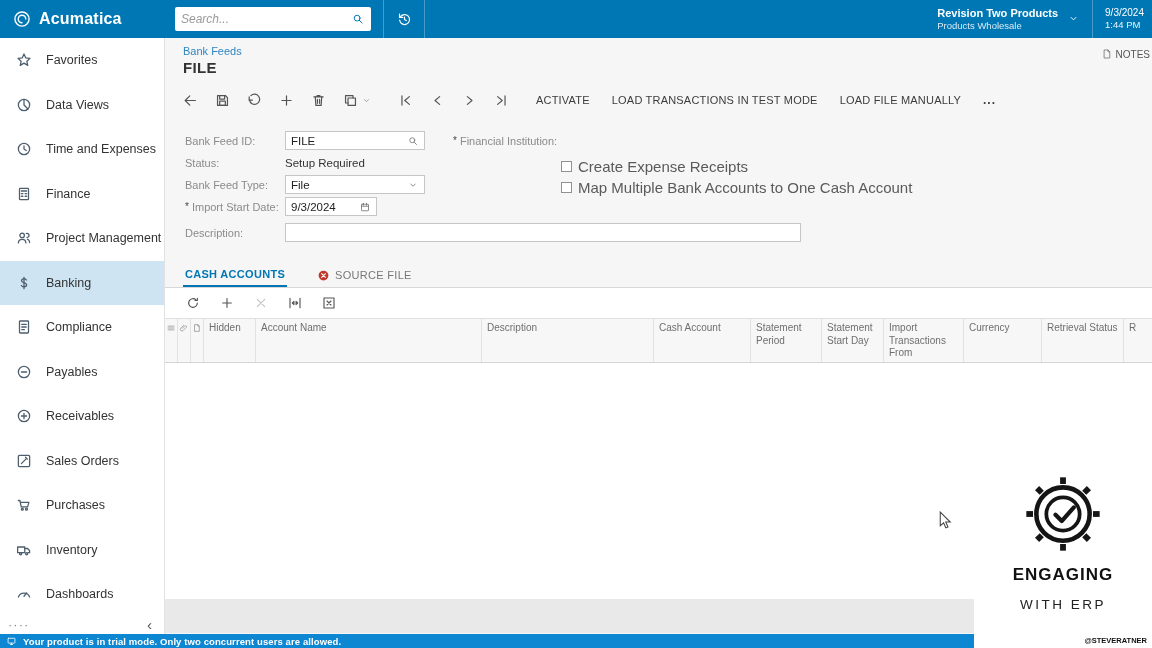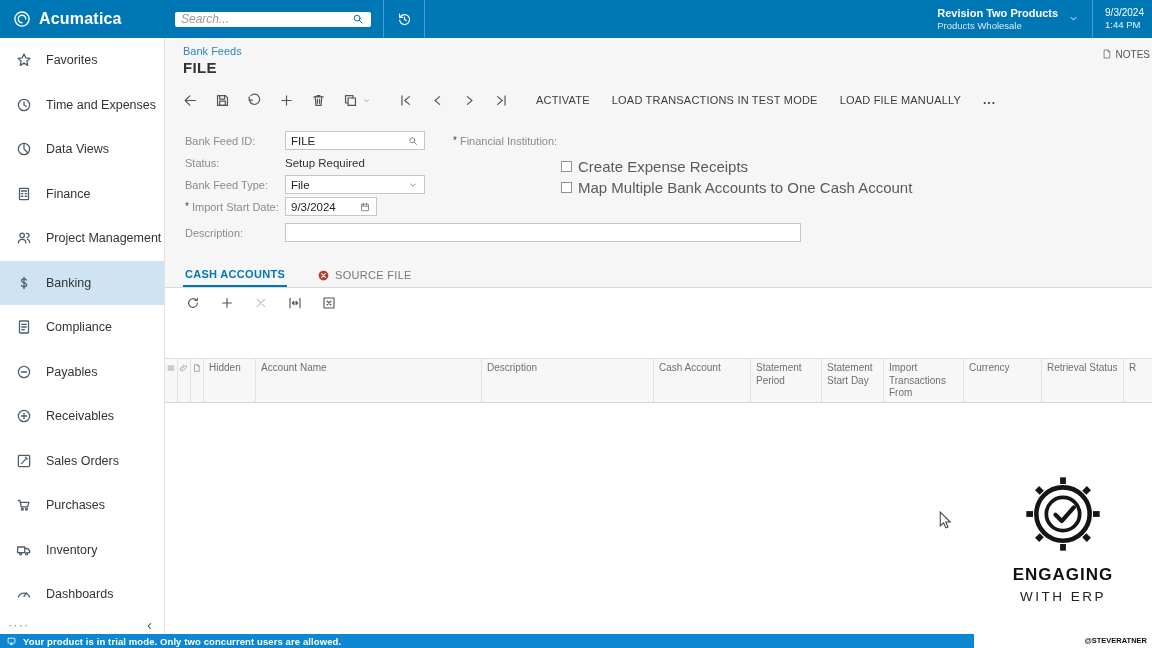--- a/index.html
+++ b/index.html
@@ -6,21 +6,21 @@
   html,body{width:1152px;height:648px;}
   body{font-family:"Liberation Sans","DejaVu Sans",sans-serif;background:#f6f6f6;position:relative;overflow:hidden;}
   button{background:none;border:none;font-family:inherit;cursor:pointer;padding:0;}
   .ic{width:100%;height:100%;display:block;}
 
   
   .topbar{position:absolute;top:0;left:0;width:1152px;height:38px;background:#0077b5;display:flex;align-items:center;color:#fff;z-index:3;}
   .brand{width:165px;display:flex;align-items:center;gap:7px;padding-left:12px;flex-shrink:0;}
   .brand-ic{width:20px;height:20px;color:#fff;flex-shrink:0;}
   .brand-name{font-size:16px;font-weight:bold;letter-spacing:.2px;}
-  .search-box{width:196px;height:15px;background:#fff;border-radius:2px;margin-left:10px;display:flex;align-items:center;justify-content:space-between;padding:0 6px;}
+  .search-box{width:196px;height:24px;background:#fff;border-radius:2px;margin-left:10px;display:flex;align-items:center;justify-content:space-between;padding:0 6px;}
   .search-ph{color:#9a9a9a;font-style:italic;font-size:12px;}
   .search-ic{width:14px;height:14px;color:#0077b5;}
   .tb-divider{width:1px;height:38px;background:rgba(255,255,255,.28);margin-left:12px;}
   .tb-btn{width:40px;height:38px;display:flex;align-items:center;justify-content:center;color:#fff;}
   .tb-btn .bic{width:17px;height:17px;display:block;}
   .tb-spacer{flex:1;}
   .company-select{display:flex;align-items:center;gap:9px;padding:0 12px;}
   .company-names{display:flex;flex-direction:column;line-height:1.3;text-align:left;}
   .company{font-size:11px;font-weight:bold;}
   .branch{font-size:9.5px;opacity:.85;}
@@ -68,37 +68,37 @@
   .tabs{display:flex;gap:28px;margin-top:10px;padding-left:18px;border-bottom:1px solid #d8d8d8;height:25px;background:#f6f6f6;}
   .tab{display:flex;align-items:center;gap:5px;font-size:11px;color:#777;letter-spacing:.3px;padding:0 2px;}
   .tab.active{color:#0077b5;font-weight:bold;border-bottom:2px solid #0077b5;}
   .tab-err{width:13px;height:13px;display:block;}
 
   
   .grid-panel{background:#fff;}
   .grid-toolbar{height:30px;display:flex;align-items:center;padding-left:20px;background:#fff;}
   .gt-btn{width:16px;height:16px;color:#555;margin-right:18px;}
   .gt-btn.disabled{color:#c2c2c2;}
-  .grid-header{display:flex;border-top:1px solid #e0e0e0;border-bottom:1px solid #d5d5d5;background:#f7f7f7;height:45px;margin-top:40px;}
+  .grid-header{display:flex;border-top:1px solid #e0e0e0;border-bottom:1px solid #d5d5d5;background:#f7f7f7;height:45px;}
   .gh-cell{border-right:1px solid #e2e2e2;padding:3px 5px;font-size:10px;color:#6f6f6f;line-height:1.25;overflow:hidden;flex-shrink:0;}
   .gh-cell.util{width:13px;padding:4px 1px 0;display:flex;justify-content:center;align-items:flex-start;}
   .gh-cell.util .ic{width:10px;height:10px;color:#8a8a8a;}
   .grid-body{height:236px;background:#fff;}
   .bottom-strip{height:34px;background:#e9e9e9;}
 
   
   .trial-bar{position:absolute;left:0;bottom:0;width:996px;height:14px;background:#0d87d2;display:flex;align-items:center;gap:6px;padding-left:6px;color:#fff;z-index:4;}
   .trial-bar .tic{width:11px;height:11px;flex-shrink:0;}
   .trial-msg{font-size:9.5px;font-weight:bold;letter-spacing:.1px;}
 
   
   .watermark{position:absolute;right:0;bottom:0;width:178px;height:196px;background:#fff;z-index:6;display:flex;flex-direction:column;align-items:center;}
   .wm-gear{width:100px;height:100px;margin-top:12px;}
   .wm1{font-size:17px;font-weight:bold;color:#111;letter-spacing:1px;margin-top:1px;}
-  .wm2{font-size:13.5px;color:#222;letter-spacing:2.5px;margin-top:4px;}
+  .wm2{font-size:13.5px;color:#222;letter-spacing:2.5px;margin-top:12px;}
   .wm-handle{position:absolute;right:5px;bottom:3px;font-size:7.5px;font-weight:bold;color:#111;}
 
   .cursor{position:absolute;left:938px;top:511px;z-index:20;}
 </style>
 </head>
 <body>
 
 <header class="topbar">
   <div class="brand">
     <span class="brand-ic">
@@ -155,33 +155,33 @@
           <svg class="ic" viewBox="0 0 24 24" fill="none" stroke="currentColor" stroke-width="1.7" stroke-linecap="round" stroke-linejoin="round">
             <path d="M12 4l2.4 5.3 5.6.5-4.2 3.8 1.2 5.6-5-3-5 3 1.2-5.6L4 9.8l5.6-.5z"></path>
           </svg>
         </span>
         <span class="nav-label">Favorites</span>
       </div>
       <div class="nav-item">
         <span class="nav-ic">
           <svg class="ic" viewBox="0 0 24 24" fill="none" stroke="currentColor" stroke-width="1.7" stroke-linecap="round" stroke-linejoin="round">
             <circle cx="12" cy="12" r="7.5"></circle>
+            <path d="M12 4.5V12l5.3 5.3"></path>
+          </svg>
+        </span>
+        <span class="nav-label">Data Views</span>
+      </div>
+      <div class="nav-item">
+        <span class="nav-ic">
+          <svg class="ic" viewBox="0 0 24 24" fill="none" stroke="currentColor" stroke-width="1.7" stroke-linecap="round" stroke-linejoin="round">
+            <circle cx="12" cy="12" r="7.5"></circle>
             <path d="M12 8v4l3 2"></path>
           </svg>
         </span>
         <span class="nav-label">Time and Expenses</span>
-      </div>
-      <div class="nav-item">
-        <span class="nav-ic">
-          <svg class="ic" viewBox="0 0 24 24" fill="none" stroke="currentColor" stroke-width="1.7" stroke-linecap="round" stroke-linejoin="round">
-            <circle cx="12" cy="12" r="7.5"></circle>
-            <path d="M12 4.5V12l5.3 5.3"></path>
-          </svg>
-        </span>
-        <span class="nav-label">Data Views</span>
       </div>
       <div class="nav-item">
         <span class="nav-ic">
           <svg class="ic" viewBox="0 0 24 24" fill="none" stroke="currentColor" stroke-width="1.7" stroke-linecap="round" stroke-linejoin="round">
             <rect x="6" y="4.5" width="12" height="15" rx="1"></rect>
             <path d="M8.5 8h7M8.5 11.5h2m3 0h2M8.5 15h2m3 0h2"></path>
           </svg>
         </span>
         <span class="nav-label">Finance</span>
       </div>

